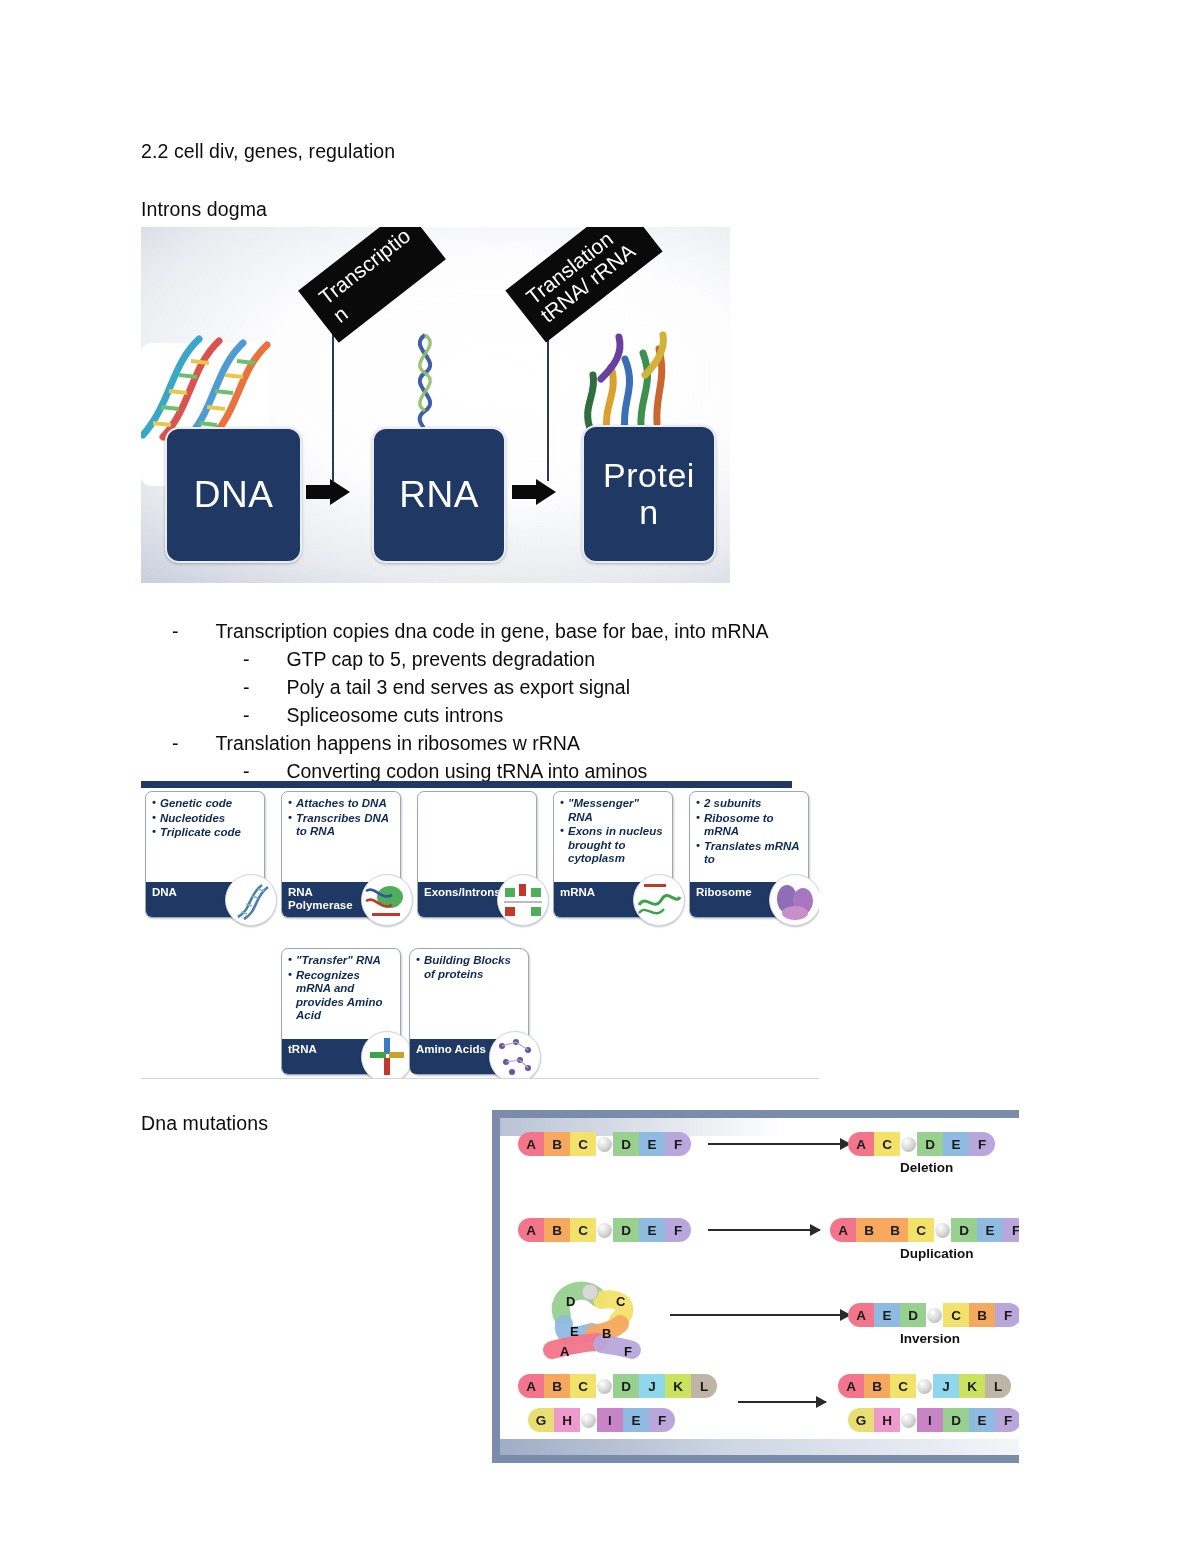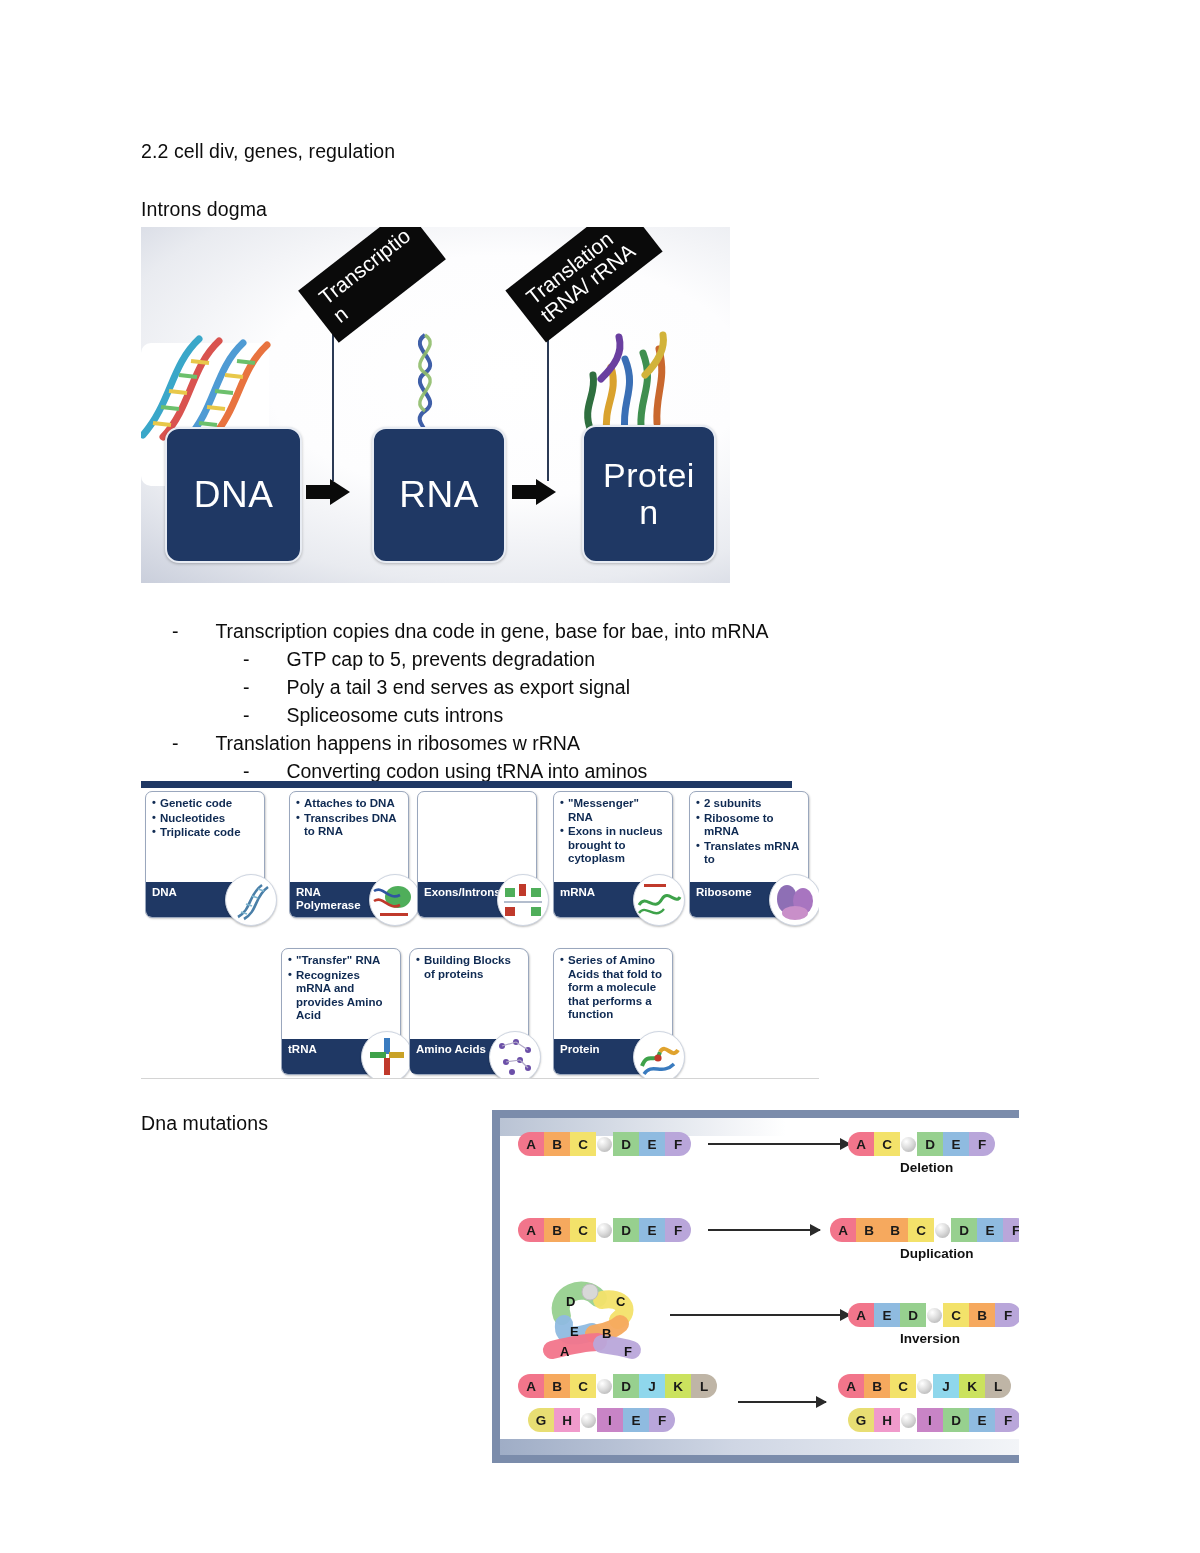--- a/index.html
+++ b/index.html
@@ -111,21 +111,21 @@
     box-shadow:1px 1px 2px rgba(0,0,0,.2);
     overflow:visible;
   }
   .card .body{
     padding:5px 6px 2px 6px;
     font-size:11.5px;line-height:13.6px;
     color:#0f2a52;
     font-weight:700;
     height:88px;overflow:hidden;
   }
-  .card .body ul{margin:0;padding:0;list-style:none;}
+  .card .body ul{margin:0;padding:0;list-style:none;font-style:italic;}
   .card .body li{position:relative;padding-left:8px;margin-bottom:1px;}
   .card .body li:before{content:"•";position:absolute;left:0;top:-1px;font-size:11px;}
   .card .label{
     position:absolute;left:0;bottom:0;width:100%;height:35px;
     background:#1f3864;color:#ffffff;
     font-size:11.5px;font-weight:700;line-height:13px;
     padding:4px 40px 0 6px;
     box-sizing:border-box;
     border-radius:0 0 6px 6px;
   }
@@ -295,21 +295,21 @@
           <g stroke="#7fb5cf" stroke-width="1.8">
             <line x1="15" y1="37" x2="21" y2="39"></line>
             <line x1="20" y1="29" x2="26" y2="31"></line>
             <line x1="26" y1="21" x2="32" y2="23"></line>
             <line x1="32" y1="14" x2="38" y2="16"></line>
           </g>
         </svg>
       </div>
     </div>
 
-    <div class="card r1" style="left:140px;margin-left:8px;">
+    <div class="card r1" style="left:140px;">
       <div class="body">
         <ul>
           <li>Attaches to DNA</li>
           <li>Transcribes DNA to RNA</li>
         </ul>
       </div>
       <div class="label">RNA Polymerase</div>
       <div class="thumb">
         <svg width="50" height="50" viewBox="0 0 50 50">
           <ellipse cx="28" cy="22" rx="13" ry="11" fill="#4fae5a"></ellipse>
@@ -408,36 +408,20 @@
           <g stroke="#b0a8c8" stroke-width="1.2">
             <line x1="12" y1="14" x2="26" y2="10"></line>
               <line x1="26" y1="10" x2="38" y2="18"></line>
             <line x1="16" y1="30" x2="30" y2="28"></line>
               <line x1="30" y1="28" x2="38" y2="36"></line>
           </g>
         </svg>
       </div>
     </div>
 
-    <div class="card r2" style="left:412px;">
-      <div class="body">
-        <ul>
-          <li>Series of Amino Acids that fold to form a molecule that performs a function</li>
-        </ul>
-      </div>
-      <div class="label">Protein</div>
-      <div class="thumb">
-        <svg width="50" height="50" viewBox="0 0 50 50">
-          <path d="M8 34 C 14 18, 22 34, 26 20" stroke="#3ea24a" stroke-width="4" fill="none"></path>
-          <path d="M26 20 C 32 10, 38 28, 44 18" stroke="#e0a32e" stroke-width="4" fill="none"></path>
-          <path d="M10 42 C 18 30, 28 44, 40 32" stroke="#3a7bbf" stroke-width="3.4" fill="none"></path>
-          <circle cx="24" cy="26" r="3.6" fill="#c0392b"></circle>
-        </svg>
-      </div>
-    </div>
   </div>
 
   <div class="doc-line" id="dnamut">Dna mutations</div>
 
   <div id="mut">
     <div class="inner">
       <div class="topshade"></div>
 
       <div class="chrom" style="left:18px;top:14px;">
           <div class="seg first" style="background: rgb(242, 117, 139);">A</div>

